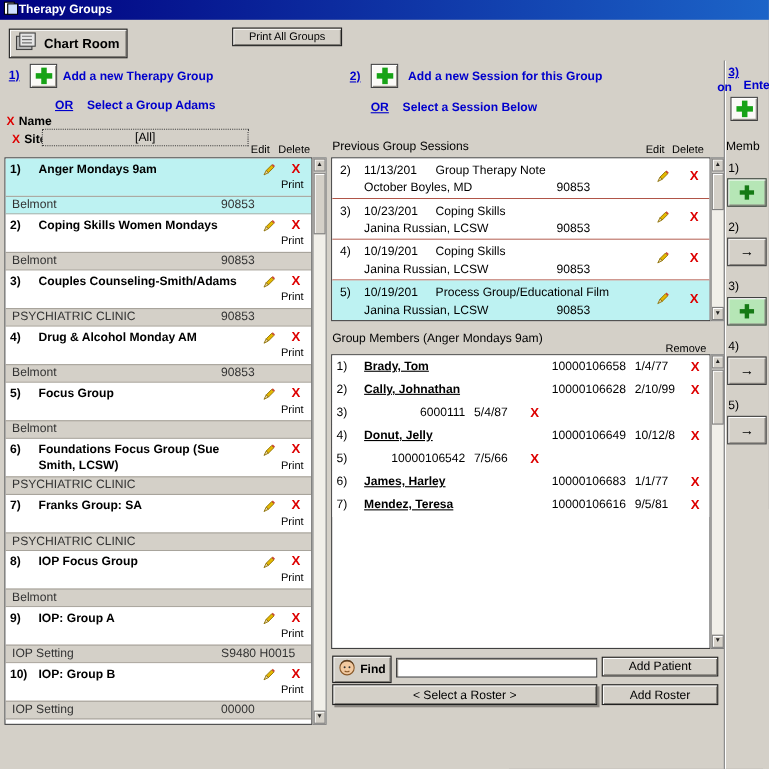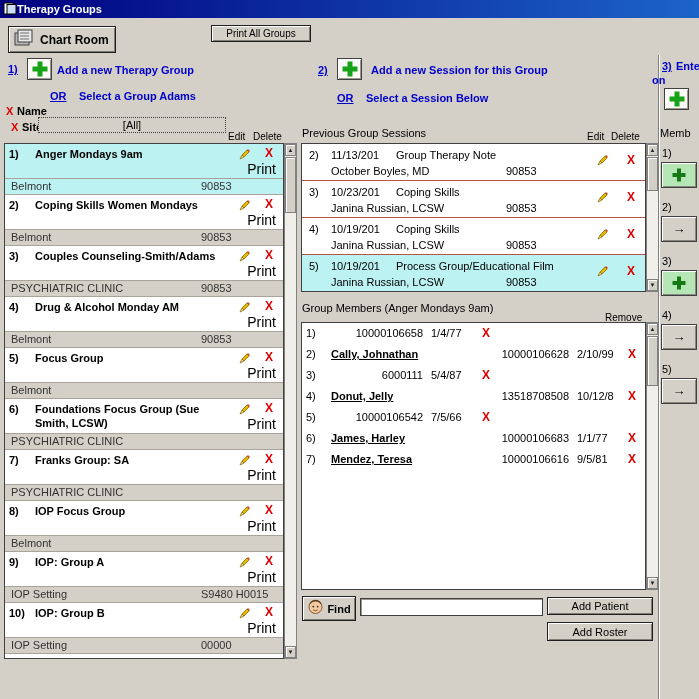--- a/index.html
+++ b/index.html
@@ -48,21 +48,21 @@
   #member-list  { left:301px; top:322px; width:345px; height:268px; }
 
   
   .g-entry { position:relative; }
   .g-name { position:relative; min-height:34px; padding:3px 56px 2px 4px; font-weight:bold;
             display:flex; gap:2px; background:#fff; line-height:14px; }
   .g-num { width:24px; flex:none; }
   .g-title { flex:1; }
   .g-name .pencil { position:absolute; right:32px; top:4px; width:13px; height:13px; }
   .g-name .xdel { position:absolute; right:10px; top:2px; color:#dd0000; font-weight:bold; font-size:12px; }
-  .g-name .printlbl { position:absolute; right:7px; top:18px; font-weight:normal; font-size:14px; }
+  .g-name .printlbl { position:absolute; right:7px; top:18px; font-weight:normal; font-size:10px; }
   .g-site { position:relative; height:17px; background:#d4d0c8; border-top:1px solid #a8a49c;
             border-bottom:1px solid #a8a49c; padding:1px 4px 0 6px; color:#333; }
   .g-code { position:absolute; left:196px; top:1px; }
   .g-entry.sel .g-name, .g-entry.sel .g-site { background:#bdf2f2; }
 
   
   .s-row { position:relative; height:37px; background:#fff; border-bottom:1px solid #b05548; }
   .s-row.sel { background:#bdf2f2; }
   .s-row span { position:absolute; }
   .s-num { left:7px; top:5px; }   .s-date { left:29px; top:5px; }
@@ -109,21 +109,21 @@
   #add-patient { left:547px; top:597px; width:106px; height:18px; }
   #roster-select { left:302px; top:622px; width:241px; height:19px;
                    box-shadow:inset 1px 1px 0 #fff, inset -1px -1px 0 #7f7c76, 2px 2px 0 #8a8680; }
   #add-roster { left:547px; top:622px; width:106px; height:19px; }
   #view-rosters { left:547px; top:647px; width:106px; height:19px; }
 
   
   #vdiv { position:absolute; left:658px; top:55px; width:2px; height:644px;
           background:#808080; border-right:1px solid #fff; }
   #rp-step-num { left:662px; top:60px; }
-  #rp-step-text { left:676px; top:60px;text-align:center; }
+  #rp-step-text { left:676px; top:72px;text-align:center; }
   #rp-step-text2 { left:652px; top:74px; }
   #rp-plus { left:664px; top:88px; }
   #rp-memb { left:660px; top:127px; }
   #right-col { position:absolute; left:661px; top:145px; width:38px; }
   .r-row { margin-bottom:13px; }
   .r-num { display:block; margin:2px 0 3px 1px; }
   .r-btn { position:relative; width:36px; height:26px; border:1px solid #404040;
            box-shadow:inset 1px 1px 0 #fff, inset -1px -1px 0 #8a8680; }
   .r-btn.plus { background:#b6e6b6; }
   .r-btn.plus::before { content:""; position:absolute; left:50%; top:50%; width:13px; height:4px;
@@ -420,41 +420,42 @@
     <div class="sthumb" style="top:13px;height:34px;"></div>
     <div class="sarrow down">▼</div>
   </div>
 
   <span class="abs" id="members-label">Group Members (Anger Mondays 9am)</span>
   <span class="abs small" id="remove-label">Remove</span>
 
   <div class="listbox" id="member-list">
       <div class="m-row">
         <span class="m-num">1)</span>
+        <span class="m-name">Brady, Tom</span>
         <span class="m-id">10000106658</span>
         <span class="m-dob">1/4/77</span>
         <span class="m-x">X</span>
       </div>
       <div class="m-row">
         <span class="m-num">2)</span>
         <span class="m-name">Cally, Johnathan</span>
         <span class="m-id">10000106628</span>
         <span class="m-dob">2/10/99</span>
         <span class="m-x">X</span>
       </div>
       <div class="m-row">
         <span class="m-num">3)</span>
         <span class="m-id">6000111</span>
         <span class="m-dob">5/4/87</span>
         <span class="m-x">X</span>
       </div>
       <div class="m-row">
         <span class="m-num">4)</span>
         <span class="m-name">Donut, Jelly</span>
-        <span class="m-id">13518708508</span>
+        <span class="m-id">10000106649</span>
         <span class="m-dob">10/12/8</span>
         <span class="m-x">X</span>
       </div>
       <div class="m-row">
         <span class="m-num">5)</span>
         <span class="m-id">10000106542</span>
         <span class="m-dob">7/5/66</span>
         <span class="m-x">X</span>
       </div>
       <div class="m-row">
@@ -483,20 +484,21 @@
           <circle cx="8.5" cy="9" r="6.5" fill="#f2c9a0" stroke="#8a5a2a"></circle>
           <path d="M2.3 8 A6.5 6.5 0 0 1 14.7 8 L14 4.5 A7 7 0 0 0 3 4.5 Z" fill="#5d3f22"></path>
           <circle cx="6.3" cy="8.6" r="0.9" fill="#333"></circle>
           <circle cx="10.7" cy="8.6" r="0.9" fill="#333"></circle>
           <path d="M6.3 12 Q8.5 13.4 10.7 12" stroke="#8a5a2a" fill="none"></path>
         </svg></span>
     <span>Find</span>
   </div>
   <input id="patient-input" value="" style="">
   <div class="btn" id="add-patient">Add Patient</div>
+  <div class="btn" id="roster-select">&lt; Select a Roster &gt;</div>
   <div class="btn" id="add-roster">Add Roster</div>
 
   <div id="vdiv"></div>
   <span class="bluelink u" id="rp-step-num">3)</span>
   <span class="bluelink" id="rp-step-text">Ente</span>
   <span class="bluelink" id="rp-step-text2">on</span>
   <div class="plusbtn" id="rp-plus"></div>
   <span class="abs" id="rp-memb">Memb</span>
   <div id="right-col">
       <div class="r-row">

